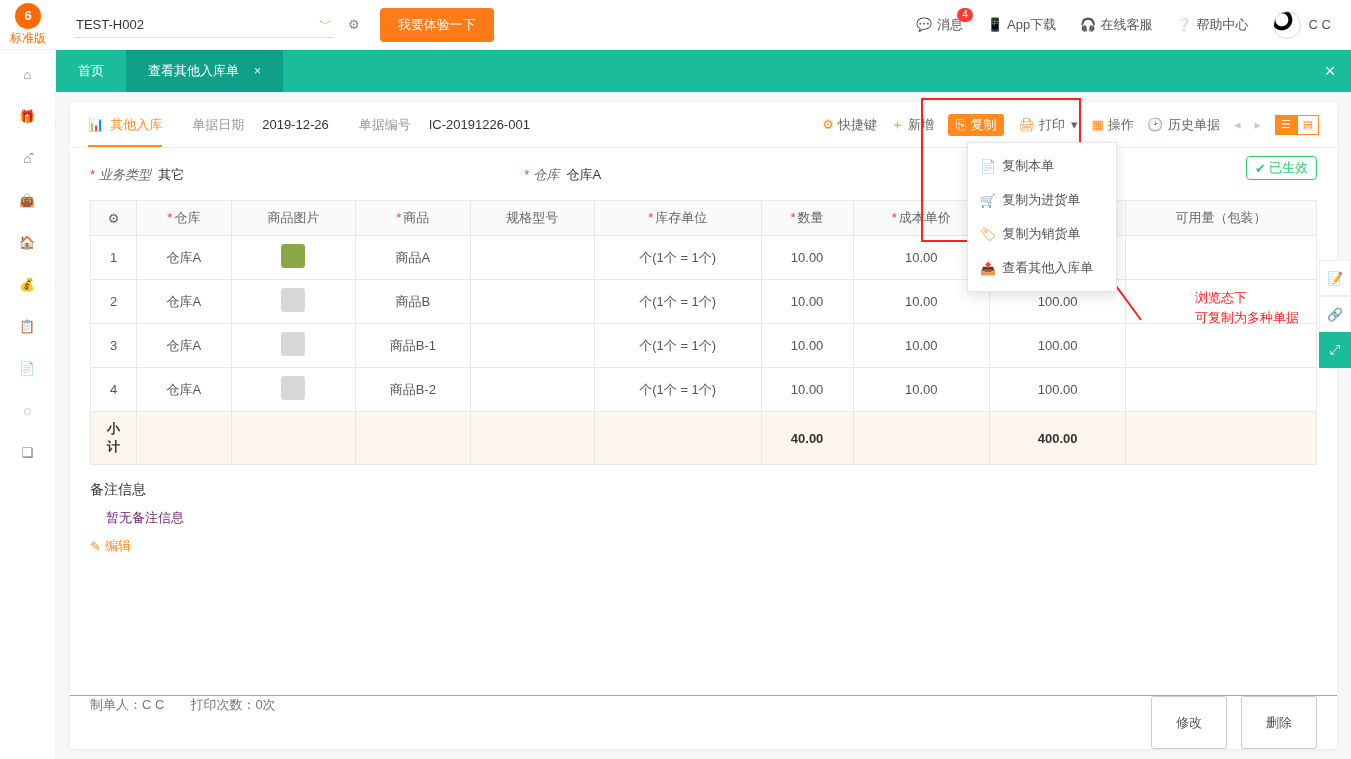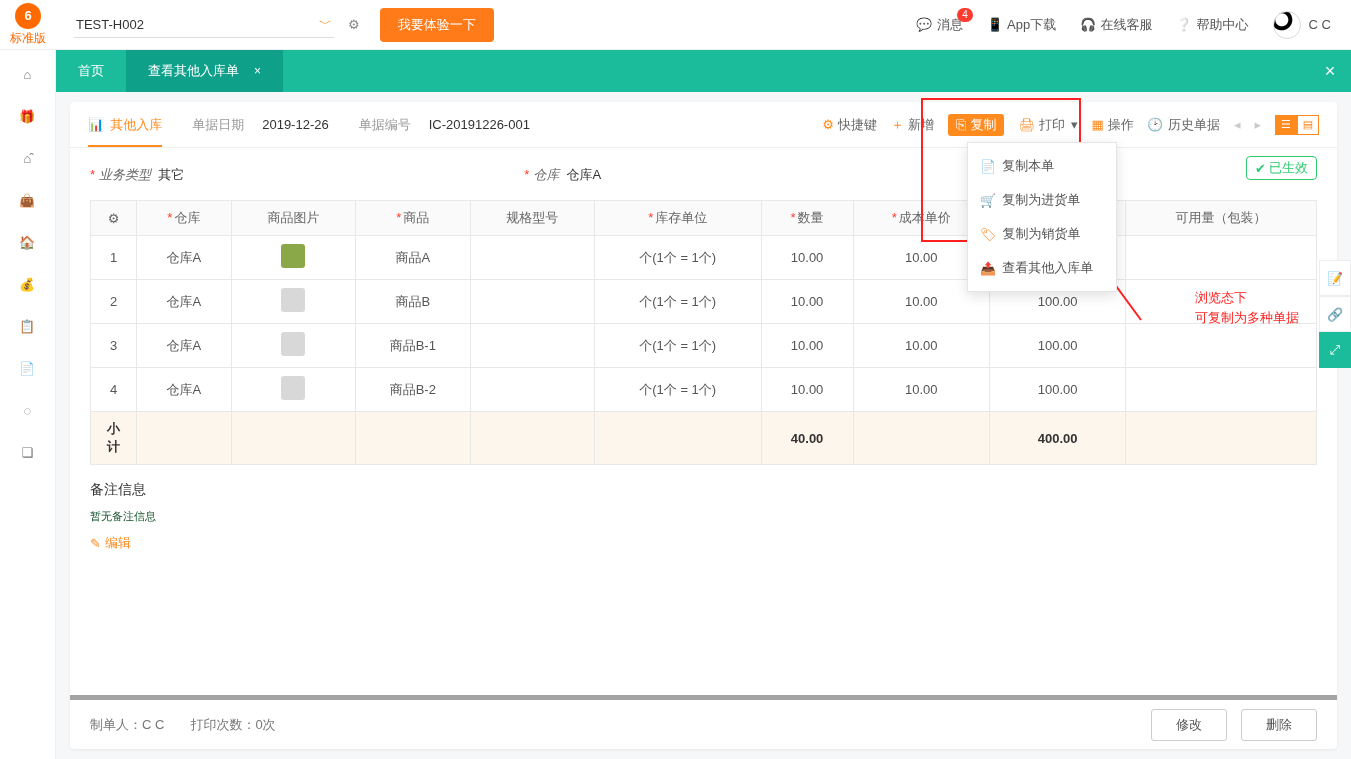--- a/index.html
+++ b/index.html
@@ -54,24 +54,24 @@
 table { width:100%; border-collapse:collapse;}
 th,td { border:1px solid #e8e8e8; padding:8px 10px; text-align:center; font-size:13px; color:#555;}
 th { background:#fafafa; color:#666; font-weight:normal;}
 th .req{ margin-right:2px;}
 td.center,th.center{ text-align:center; width:46px;}
 tr.subtotal td { background:#fdf6ec; font-weight:bold; color:#333;}
 .img-thumb { width:24px; height:24px; background:#8aa847; border-radius:3px; display:inline-block;}
 .img-thumb.g{ background:#d8d8d8;}
 
 .section-title{ margin-top:16px; font-size:14px; color:#333;}
-.no-remark{ color:#14532d; margin-top:10px; font-size:11px;}
+.no-remark{ color:#701a75; margin-top:10px; font-size:13px;margin-left:16px;}
 .edit-link{ color:#ff8a1e; margin-top:10px; display:inline-flex; align-items:center; gap:4px; cursor:pointer;}
 
-.card-foot{ margin-top:auto; border-top:5px solid #a3a3a3; height:54px; display:flex; align-items:center; padding:0 20px; gap:26px; color:#777;}
+.card-foot{ margin-top:auto; border-top:1px solid #a3a3a3; height:54px; display:flex; padding:0 20px; gap:26px; color:#777;}
 .card-foot .right{ margin-left:auto; display:flex; gap:14px;}
 .fbtn{ border:1px solid #ccc; background:#fff; padding:6px 24px; border-radius:3px; cursor:pointer; color:#555;font-family:Liberation Mono, monospace;}
 
 .dropdown{ position:absolute; top:40px; right:220px; width:150px; background:#fff; border:1px solid #e5e5e5; box-shadow:0 4px 12px rgba(0,0,0,.12); padding:6px 0; z-index:20;}
 .dropdown .di{ padding:8px 12px; display:flex; align-items:center; gap:6px; cursor:pointer; color:#555;}
 .dropdown .di .dic{ color:#ff8a1e;}
 
 .anno-box{ position:absolute; border:2px solid #ff2020; top:98px; right:270px; width:160px; height:144px; pointer-events:none; z-index:15;}
 .anno-text{ position:absolute; top:288px; right:52px; color:#ff2020; font-size:17px; line-height:1.5; z-index:16; pointer-events:none; text-align:left;}
 .arrow-svg{ position:absolute; top:160px; right:190px; z-index:15; pointer-events:none;}

